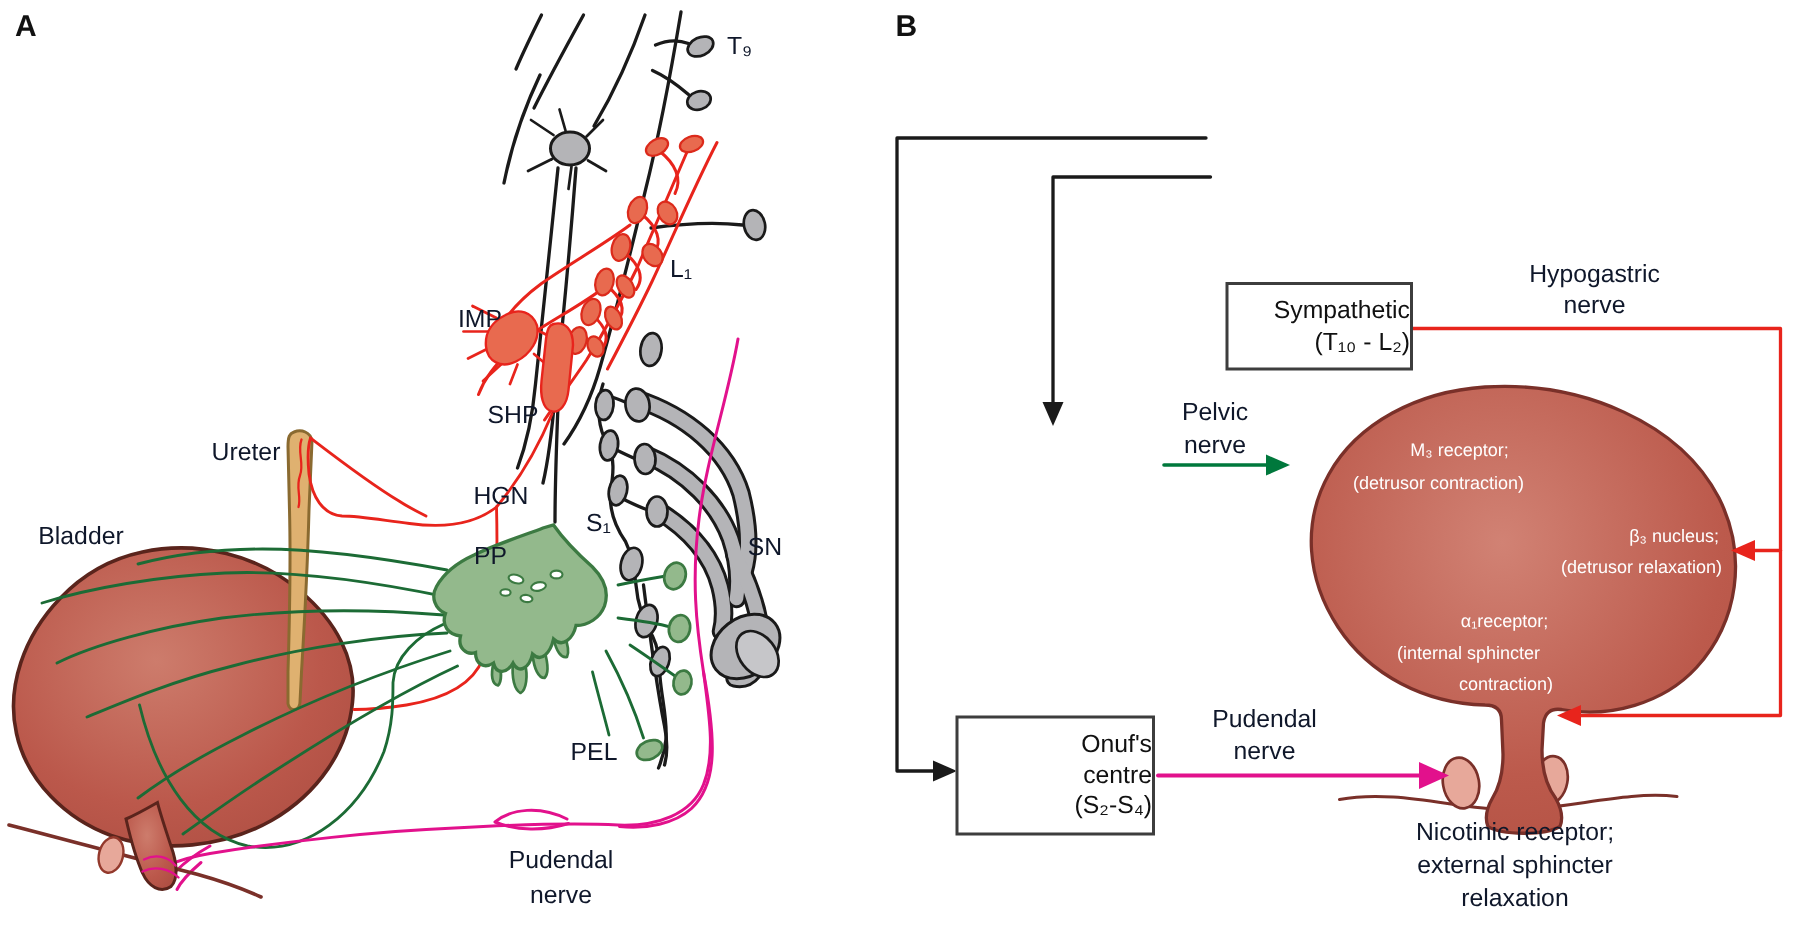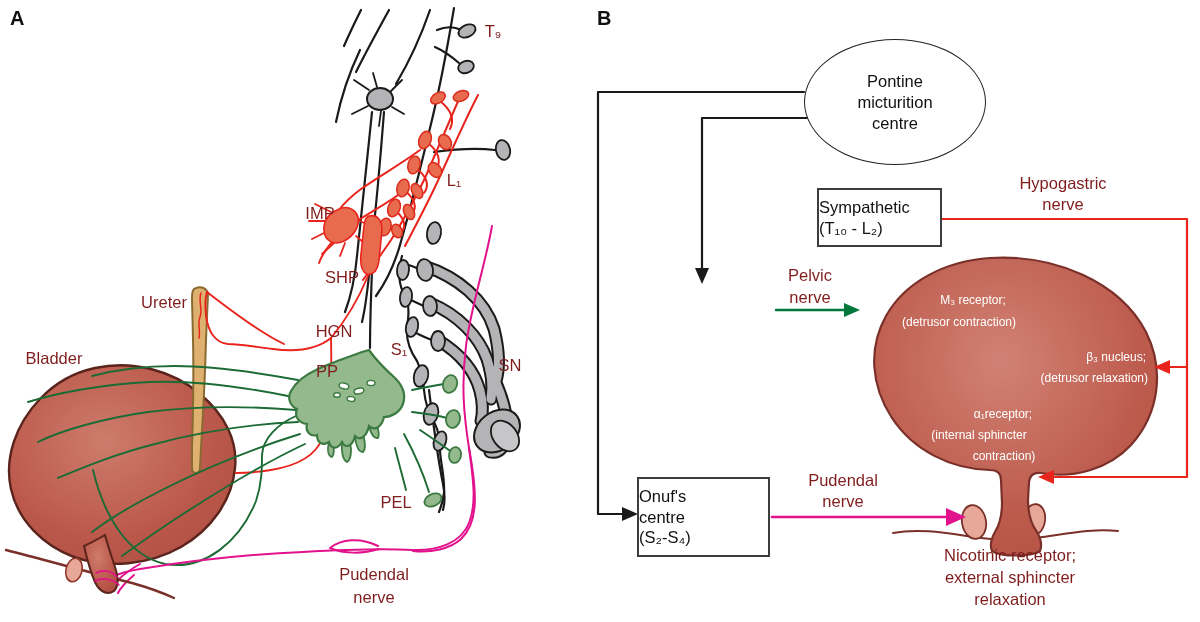--- a/index.html
+++ b/index.html
@@ -17,28 +17,28 @@
   .st-gray{stroke:var(--gray-fill);}
   .f-gray{fill:var(--gray-fill);}
   .f-gan{fill:var(--ganglion-red);}
   .f-pp{fill:var(--pp-fill);}
   .f-pink{fill:var(--pink);}
   .f-ink{fill:var(--ink);}
   .f-red{fill:var(--red);}
   .f-green{fill:var(--green);}
   .f-magenta{fill:var(--magenta);}
   .f-white{fill:#fff;}
-  .lbl{position:absolute;transform:translate(-50%,-50%);font-size:16.5px;color:#7f1d1d;
+  .lbl{position:absolute;transform:translate(-50%,-50%);font-size:16.5px;color:#0f172a;
        white-space:nowrap;line-height:1;}
   .wlbl{position:absolute;transform:translate(-50%,-50%);font-size:12px;color:#fff;
         white-space:nowrap;line-height:1;}
   .wlbl.right{transform:translate(-100%,-50%);}
   .pletter{position:absolute;font-size:20px;font-weight:bold;color:#111;line-height:1;}
   .box{position:absolute;background:#fff;border:2px solid #3d3d3d;display:flex;
-       flex-direction:column;align-items:flex-start;justify-content:center;
+       flex-direction:column;align-items:flex-end;justify-content:center;
        font-size:16.5px;line-height:20.5px;color:#111;text-align:center;}
   .node-ellipse{position:absolute;background:#fff;border:1.6px solid #222;border-radius:50%;
        display:flex;flex-direction:column;align-items:center;justify-content:center;
        font-size:16.5px;line-height:21px;color:#111;text-align:center;}
 </style>
 </head>
 <body>
 
 <div id="stage">
 
@@ -295,25 +295,20 @@
 <div class="lbl" style="left:334px;top:331px">HGN</div>
 <div class="lbl" style="left:327px;top:371px">PP</div>
 <div class="lbl" style="left:399px;top:349px">S₁</div>
 <div class="lbl" style="left:510px;top:365px">SN</div>
 <div class="lbl" style="left:396px;top:502px">PEL</div>
 <div class="lbl" style="left:493px;top:31px">T₉</div>
 <div class="lbl" style="left:454px;top:180px">L₁</div>
 <div class="lbl" style="left:374px;top:574px">Pudendal</div>
 <div class="lbl" style="left:374px;top:597px">nerve</div>
 
-<div class="node-ellipse" style="left:804px;top:39px;width:180px;height:124px">
-  <div>Pontine</div>
-  <div>micturition</div>
-  <div>centre</div>
-</div>
 
 <div class="box" style="left:817px;top:188px;width:121px;height:55px">
   <div>Sympathetic</div>
   <div>(T₁₀ - L₂)</div>
 </div>
 
 
 <div class="box" style="left:637px;top:477px;width:129px;height:76px">
   <div>Onuf's</div>
   <div>centre</div>

